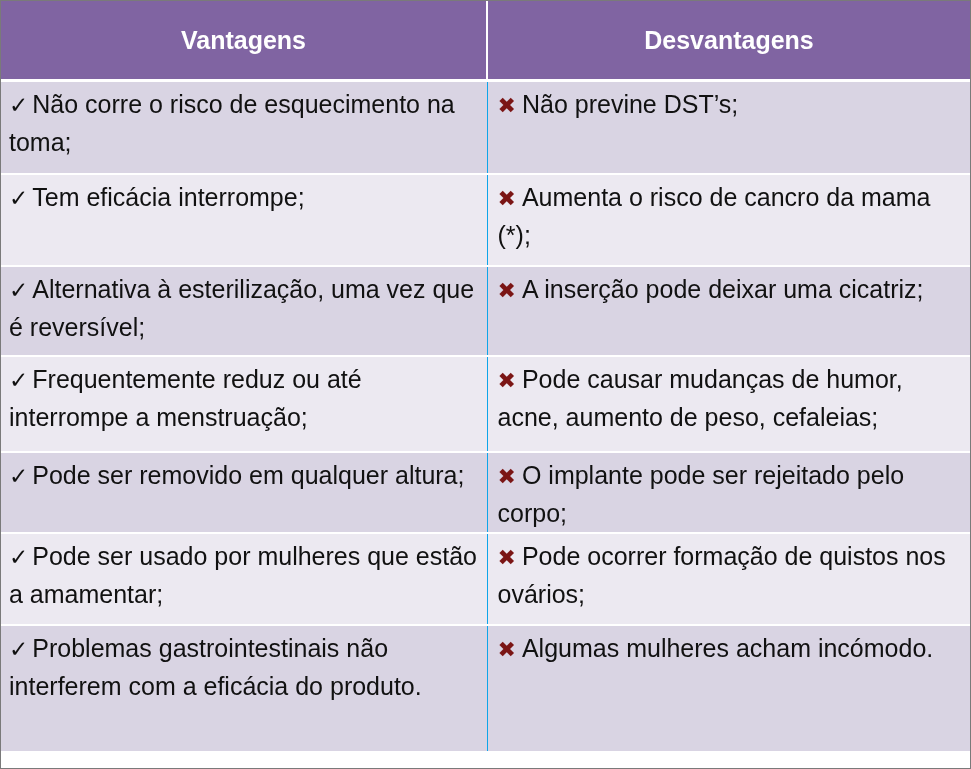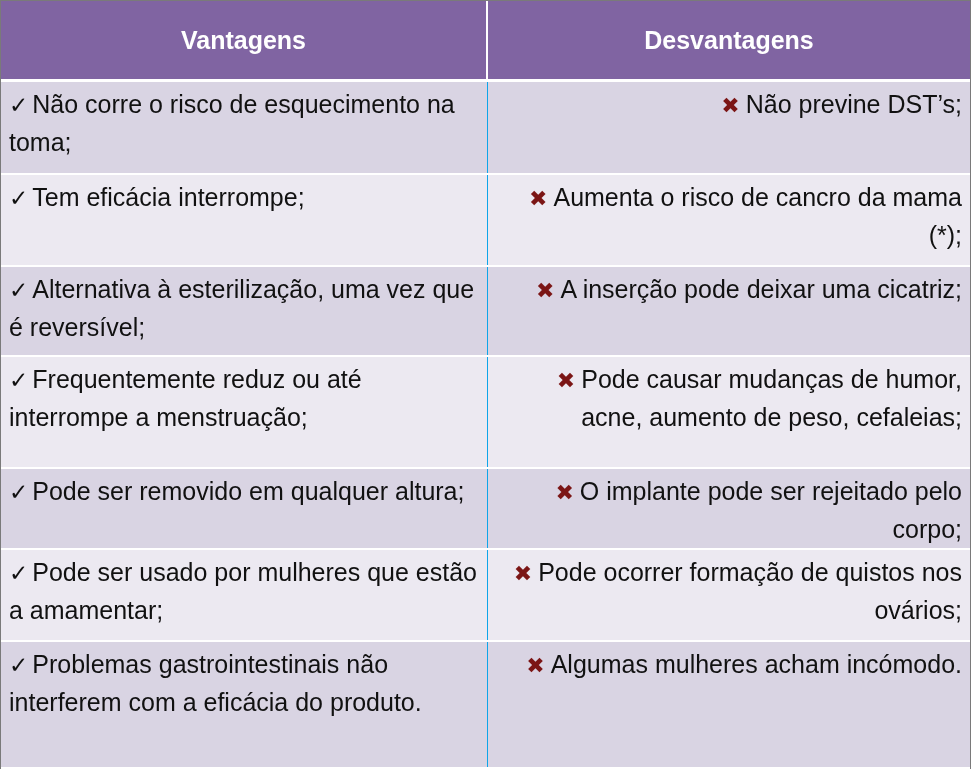--- a/index.html
+++ b/index.html
@@ -35,21 +35,21 @@
   th:last-child { border-right: none; }
   td {
     vertical-align: top;
     font-size: 25px;
     line-height: 37px;
     color: #111111;
     padding: 4px 8px 0 8px;
     border-right: 1px solid #0ea5e9;
     border-bottom: 2px solid #ffffff;
   }
-  td:last-child { border-right: none; padding-left: 10px; text-align: right; }
+  td:last-child { border-right: none; padding-left: 10px; }
   tr.odd td { background: #d9d4e3; }
   tr.even td { background: #ece9f1; }
   .check { color: #111; font-size: 23px; margin-right: 4px; }
   .cross { color: #7b1515; font-size: 22px; font-weight: bold; margin-right: 6px; }
 </style>
 </head>
 <body>
 
 <div class="frame">
   <table>
@@ -69,21 +69,21 @@
           <td><span class="cross">✖</span><span>Não previne DST’s;</span></td>
         </tr>
         <tr class="even" style="height: 92px;">
           <td><span class="check">✓</span><span>Tem eficácia interrompe;</span></td>
           <td><span class="cross">✖</span><span>Aumenta o risco de cancro da mama (*);</span></td>
         </tr>
         <tr class="odd" style="height: 90px;">
           <td><span class="check">✓</span><span>Alternativa à esterilização, uma vez que é reversível;</span></td>
           <td><span class="cross">✖</span><span>A inserção pode deixar uma cicatriz;</span></td>
         </tr>
-        <tr class="even" style="height: 112px; margin-left: 7px;">
+        <tr class="even" style="height: 96px; margin-left: 7px;">
           <td><span class="check">✓</span><span>Frequentemente reduz ou até interrompe a menstruação;</span></td>
           <td><span class="cross">✖</span><span>Pode causar mudanças de humor, acne, aumento de peso, cefaleias;</span></td>
         </tr>
         <tr class="odd" style="height: 74px;">
           <td><span class="check">✓</span><span>Pode ser removido em qualquer altura;</span></td>
           <td><span class="cross">✖</span><span>O implante pode ser rejeitado pelo corpo;</span></td>
         </tr>
         <tr class="even" style="height: 92px; padding-left: 8px;">
           <td><span class="check">✓</span><span>Pode ser usado por mulheres que estão a amamentar;</span></td>
           <td><span class="cross">✖</span><span>Pode ocorrer formação de quistos nos ovários;</span></td>

